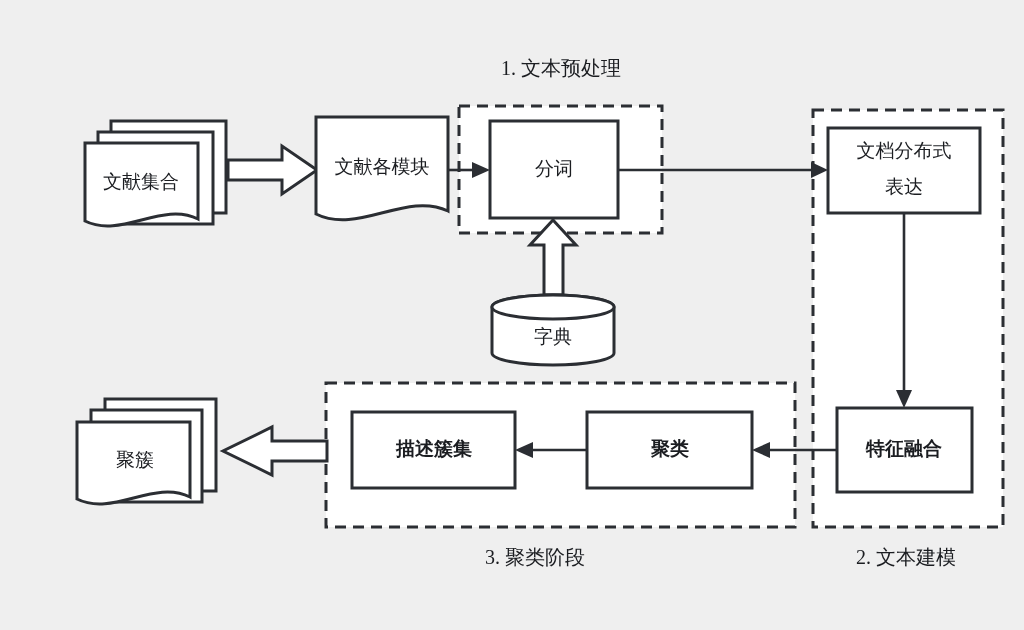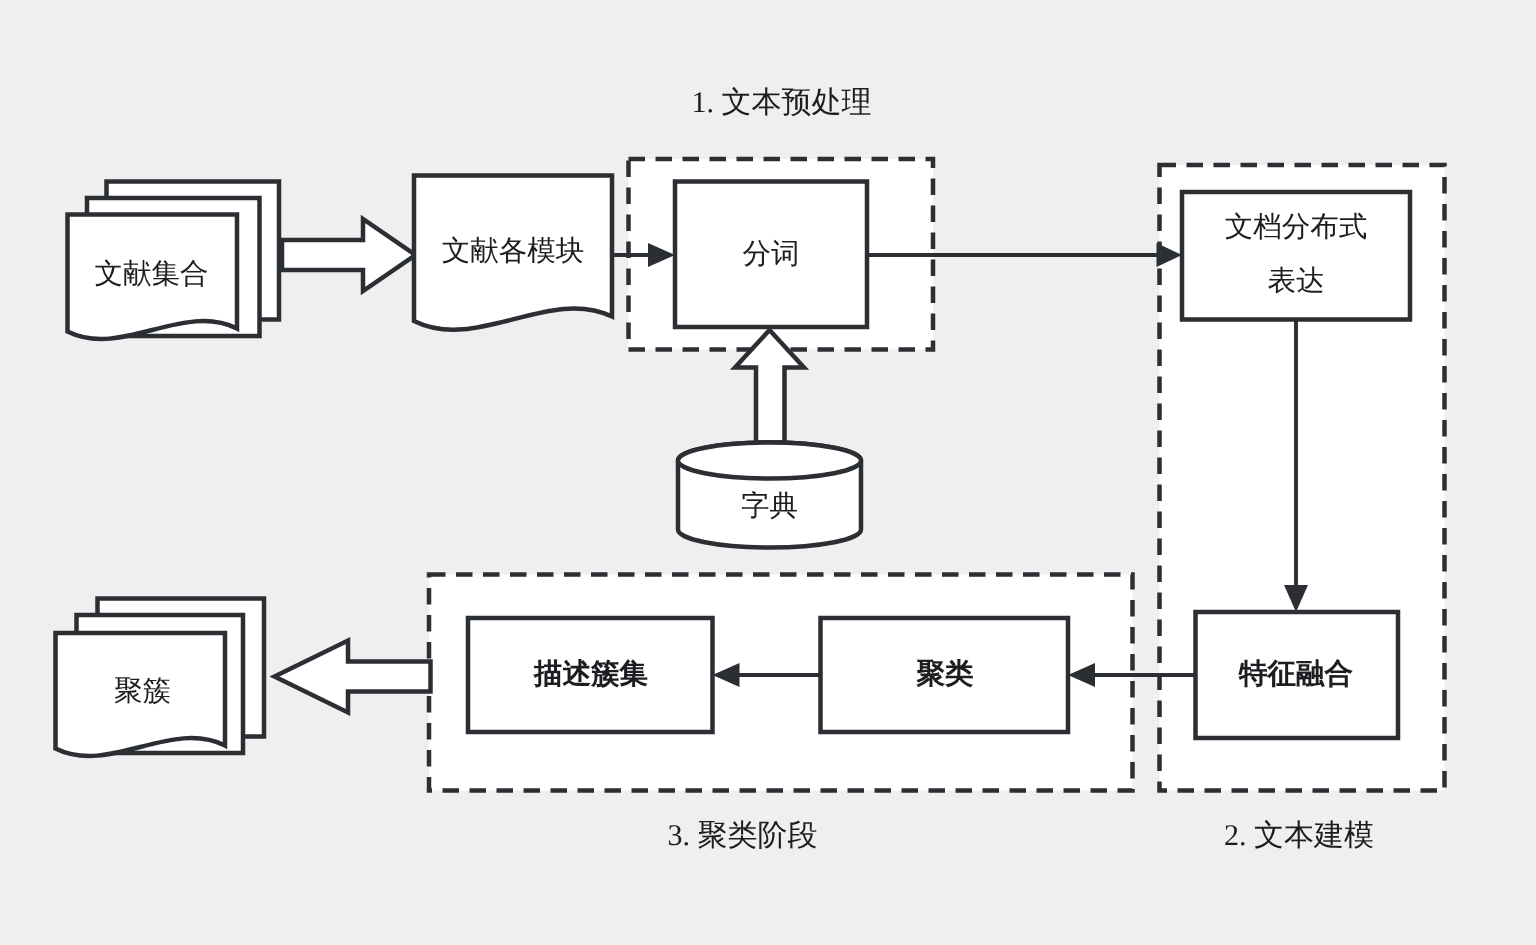--- a/index.html
+++ b/index.html
@@ -2,21 +2,21 @@
 <html style="--bg: #efefef; --stroke: #2b2e33; --text: #1b1d21;"><head>
 <meta charset="utf-8">
 <style>
   html,body{margin:0;padding:0;}
   body{
     width:1024px;height:630px;
     background:var(--bg,#efefef);
     font-family:"Liberation Serif","DejaVu Serif",serif;
     overflow:hidden;
   }
-  .canvas{position:relative;width:872px;height:630px;}
+  .canvas{position:relative;width:872px;height:630px;margin-left:40px;}
   svg{display:block;}
   .shape{fill:#ffffff;stroke:var(--stroke,#2b2e33);stroke-width:3;}
   .dashed{fill:#ffffff;stroke:var(--stroke,#2b2e33);stroke-width:3;stroke-dasharray:11 7;}
   .conn{stroke:var(--stroke,#2b2e33);stroke-width:2.6;fill:none;}
   .arrowhead{fill:var(--stroke,#2b2e33);stroke:none;}
   text{
     fill:var(--text,#1b1d21);
     font-size:19px;
     text-anchor:middle;
     dominant-baseline:middle;

